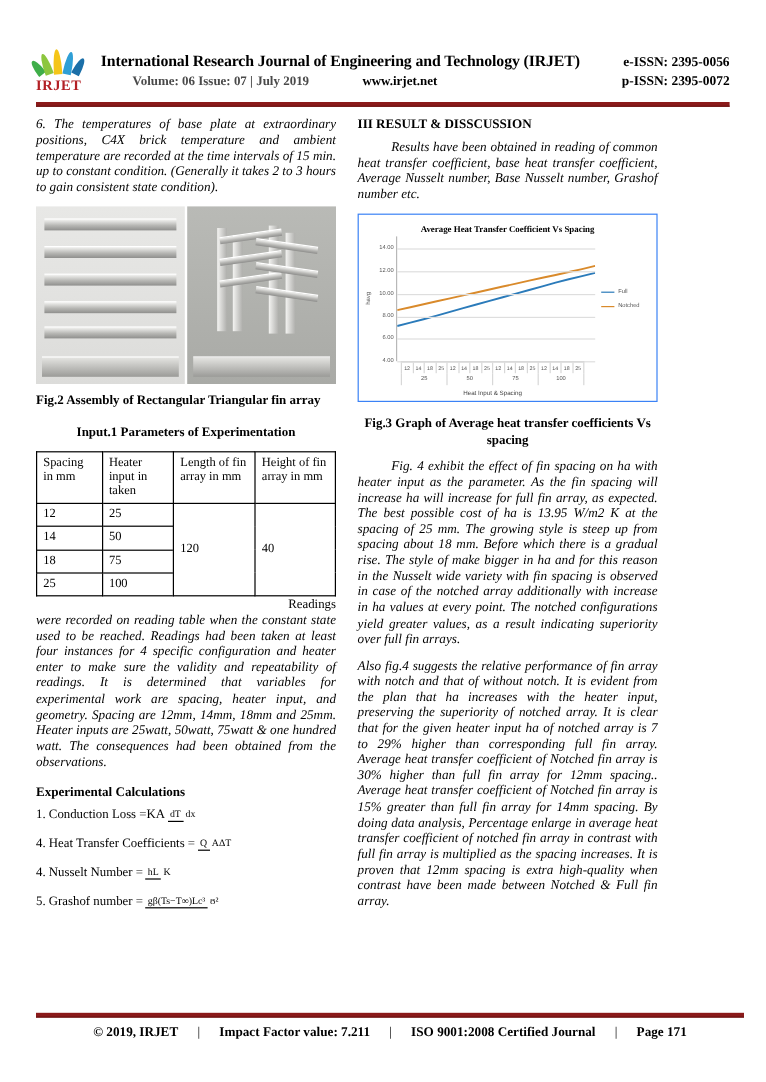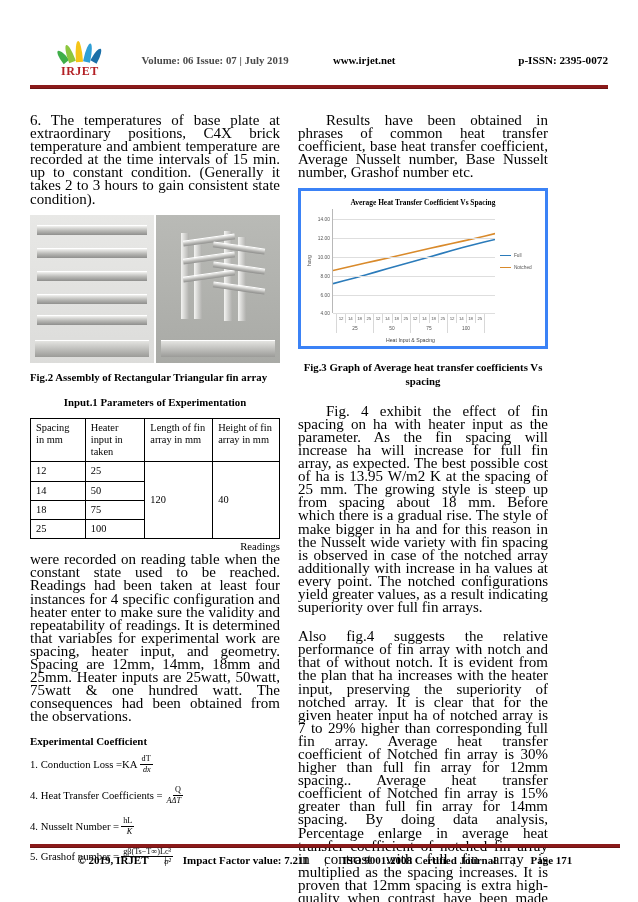--- a/index.html
+++ b/index.html
@@ -1,39 +1,39 @@
 <!DOCTYPE html>
 <html><head>
 <meta charset="utf-8">
 <style>
   html,body{margin:0;padding:0;background:#ffffff;}
   body{width:638px;height:902px;font-family:"Liberation Serif",serif;color:#000;}
   .page{position:relative;width:638px;height:902px;box-sizing:border-box;padding:0 30px;}
 
   
   .header{display:flex;align-items:center;padding-top:38px;}
-  .logo{width:46px;flex:0 0 46px;margin-right:8px;margin-left:31px;}
+  .logo{width:46px;flex:0 0 46px;margin-right:8px;}
   .logo-mark{position:relative;height:26px;}
   .leaf{position:absolute;bottom:2px;width:7px;border-radius:50% 50% 0 0/ 90% 90% 0 0;transform-origin:bottom center;}
   .logo-text{font-family:"Liberation Serif",serif;font-weight:bold;font-size:12px;letter-spacing:.5px;line-height:14px;}
   .logo-text .r{color:#b32025;}
   .head-mid{flex:1 1 auto;}
   .head-row1{display:flex;align-items:baseline;}
   .head-title{font-weight:bold;font-size:13.2px;letter-spacing:-.1px;flex:1 1 auto;}
   .head-eissn{font-weight:bold;font-size:11.2px;white-space:nowrap;padding-left:6px;}
   .head-row2{display:flex;align-items:baseline;margin-top:3px;}
   .head-vol{font-weight:bold;font-size:10.8px;color:#4a4a4a;flex:0 0 200px;text-align:center;}
   .head-url{font-weight:bold;font-size:10.8px;flex:1 1 auto;text-align:left;padding-left:18px;}
   .head-pissn{font-weight:bold;font-size:11.2px;white-space:nowrap;}
   .rule{height:3px;background:#8b1a1a;margin-top:7px;border-bottom:1px solid #6d1414;}
 
   
   .cols{display:flex;gap:18px;margin-top:9px;}
   .col{width:250px;flex:0 0 250px;}
-  p.body{font-size:15px;line-height:13.1px;text-align:justify;margin:16px 0 9px 0;}
+  p.body{font-size:11px;line-height:13.1px;text-align:justify;margin:0 0 9px 0;font-style:italic;}
   p.body.indent{text-indent:28px;}
   .h3{font-size:10.9px;font-weight:bold;margin:0 0 7px 0;}
   .cap{font-size:10.8px;font-weight:bold;text-align:left;line-height:13.6px;margin:8px 0 0 0;}
   .cap2{font-size:10.8px;font-weight:bold;text-align:center;line-height:13.6px;margin:12px 0 8px 0;}
 
   
   .photo{display:flex;gap:2px;height:148px;margin-top:8px;background:#fff;}
   .ph{flex:1 1 0;position:relative;overflow:hidden;}
   .ph1{background:linear-gradient(180deg,#e8e8e6,#dcdcda);}
   .ph2{background:linear-gradient(180deg,#b9bab6,#a9aaa6);}
@@ -42,26 +42,26 @@
   .base{position:absolute;left:4%;right:4%;bottom:6px;height:16px;background:linear-gradient(180deg,#e4e4e1,#9b9b98);border-top:1px solid #fff;}
 
   
   table.t1{border-collapse:collapse;width:100%;margin-top:6px;}
   table.t1 td{border:1px solid #000;padding:3px 5px;font-size:10.4px;line-height:12.2px;vertical-align:top;}
   table.t1 td.hd{font-size:10.4px;}
   .readings{font-size:10.7px;text-align:right;margin:1px 0 0 0;}
 
   
   .eq{font-size:10.7px;line-height:13px;margin:0 0 11px 0;display:flex;align-items:center;flex-wrap:wrap;}
-  .frac{display:inline-flex;flex-direction:column;text-align:center;vertical-align:middle;font-size:8.2px;line-height:9.4px;margin:0 2px;align-items:flex-end;}
+  .frac{display:inline-flex;flex-direction:row;text-align:center;vertical-align:middle;font-size:8.2px;line-height:9.4px;margin:0 2px;}
   .frac .num{border-bottom:1px solid #000;padding:0 2px;}
-  .frac .den{padding:0 2px;font-style:italic;}
-
-  
-  .chartbox{border:3px solid #3b82f6;background:#fff;padding:4px 3px 3px 3px;margin-top:2px;}
+  .frac .den{padding:0 2px;}
+
+  
+  .chartbox{border:1px solid #3b82f6;background:#fff;padding:4px 3px 3px 3px;margin-top:2px;}
   .chart-title{text-align:center;font-size:7.4px;font-weight:bold;font-family:"Liberation Serif",serif;margin:3px 0 2px 0;}
   .plotwrap{display:flex;}
   .ylab{writing-mode:vertical-rl;transform:rotate(180deg);font-size:5px;color:#555;display:flex;align-items:center;justify-content:center;width:10px;font-family:"Liberation Sans",sans-serif;}
   .yticks{width:22px;position:relative;}
   .yticks span{position:absolute;right:2px;font-size:4.8px;color:#555;transform:translateY(-50%);font-family:"Liberation Sans",sans-serif;}
   .plot{position:relative;flex:1 1 auto;height:104px;border-left:1px solid #b8b8b8;}
   .gl{position:absolute;left:0;right:0;height:1px;background:#dedede;}
   .legend{width:52px;padding-left:5px;display:flex;flex-direction:column;justify-content:center;gap:7px;}
   .lg{display:flex;align-items:center;gap:3px;font-size:4.8px;color:#555;font-family:"Liberation Sans",sans-serif;}
   .swatch{width:11px;height:1.6px;display:inline-block;}
@@ -89,20 +89,24 @@
       <div class="logo-mark">
         <span class="leaf" style="left:2px;height:14px;background:#3fae49;transform:rotate(-38deg);"></span>
         <span class="leaf" style="left:8px;height:18px;background:#8cc63e;transform:rotate(-20deg);"></span>
         <span class="leaf" style="left:15px;height:21px;background:#f5c518;transform:rotate(-4deg);"></span>
         <span class="leaf" style="left:22px;height:19px;background:#2f9fd6;transform:rotate(12deg);"></span>
         <span class="leaf" style="left:29px;height:15px;background:#1b6fa8;transform:rotate(28deg);"></span>
       </div>
       <div class="logo-text"><span class="r">IRJET</span></div>
     </div>
     <div class="head-mid">
+      <div class="head-row1">
+        <div class="head-title">International Research Journal of Engineering and Technology (IRJET)</div>
+        <div class="head-eissn">e-ISSN: 2395-0056</div>
+      </div>
       <div class="head-row2">
         <div class="head-vol">Volume: 06 Issue: 07 | July 2019</div>
         <div class="head-url">www.irjet.net</div>
         <div class="head-pissn">p-ISSN: 2395-0072</div>
       </div>
     </div>
   </div>
   <div class="rule"></div>
 
   <div class="cols">
@@ -163,21 +167,21 @@
         <tr>
           <td>25</td>
           <td>100</td>
         </tr>
       </tbody>
         </table>
 
       <p class="readings">Readings</p>
       <p class="body" style="margin-top:1px;">were recorded on reading table when the constant state used to be reached. Readings had been taken at least four instances for 4 specific configuration and heater enter to make sure the validity and repeatability of readings. It is determined that variables for experimental work are spacing, heater input, and geometry. Spacing are 12mm, 14mm, 18mm and 25mm. Heater inputs are 25watt, 50watt, 75watt &amp; one hundred watt. The consequences had been obtained from the observations.</p>
 
-      <p class="h3" style="margin-top:12px;">Experimental Coefficient</p>
+      <p class="h3" style="margin-top:12px;">Experimental Calculations</p>
 
       <div class="eq">
         <span>1. Conduction Loss =KA</span>
         <span class="frac">
           <span class="num">dT</span>
           <span class="den">dx</span>
         </span>
       </div>
 
 
@@ -202,21 +206,22 @@
         <span class="frac">
           <span class="num">gβ(Ts−T∞)Lc³</span>
           <span class="den">ʊ²</span>
         </span>
       </div>
 
     </div>
 
     <div class="col">
 
-      <p class="body indent">Results have been obtained in phrases of common heat transfer coefficient, base heat transfer coefficient, Average Nusselt number, Base Nusselt number, Grashof number etc.</p>
+      <p class="h3">III RESULT &amp; DISSCUSSION</p>
+      <p class="body indent">Results have been obtained in reading of common heat transfer coefficient, base heat transfer coefficient, Average Nusselt number, Base Nusselt number, Grashof number etc.</p>
 
       <div class="chartbox">
         <div class="chart-title">Average Heat Transfer Coefficient Vs Spacing</div>
         <div class="plotwrap">
           <div class="ylab">havg</div>
           <div class="yticks" style="height: 104px;">
               <span style="top: 104px;">4.00</span>
               <span style="top: 85.0909px;">6.00</span>
               <span style="top: 66.1818px;">8.00</span>
               <span style="top: 47.2727px;">10.00</span>

